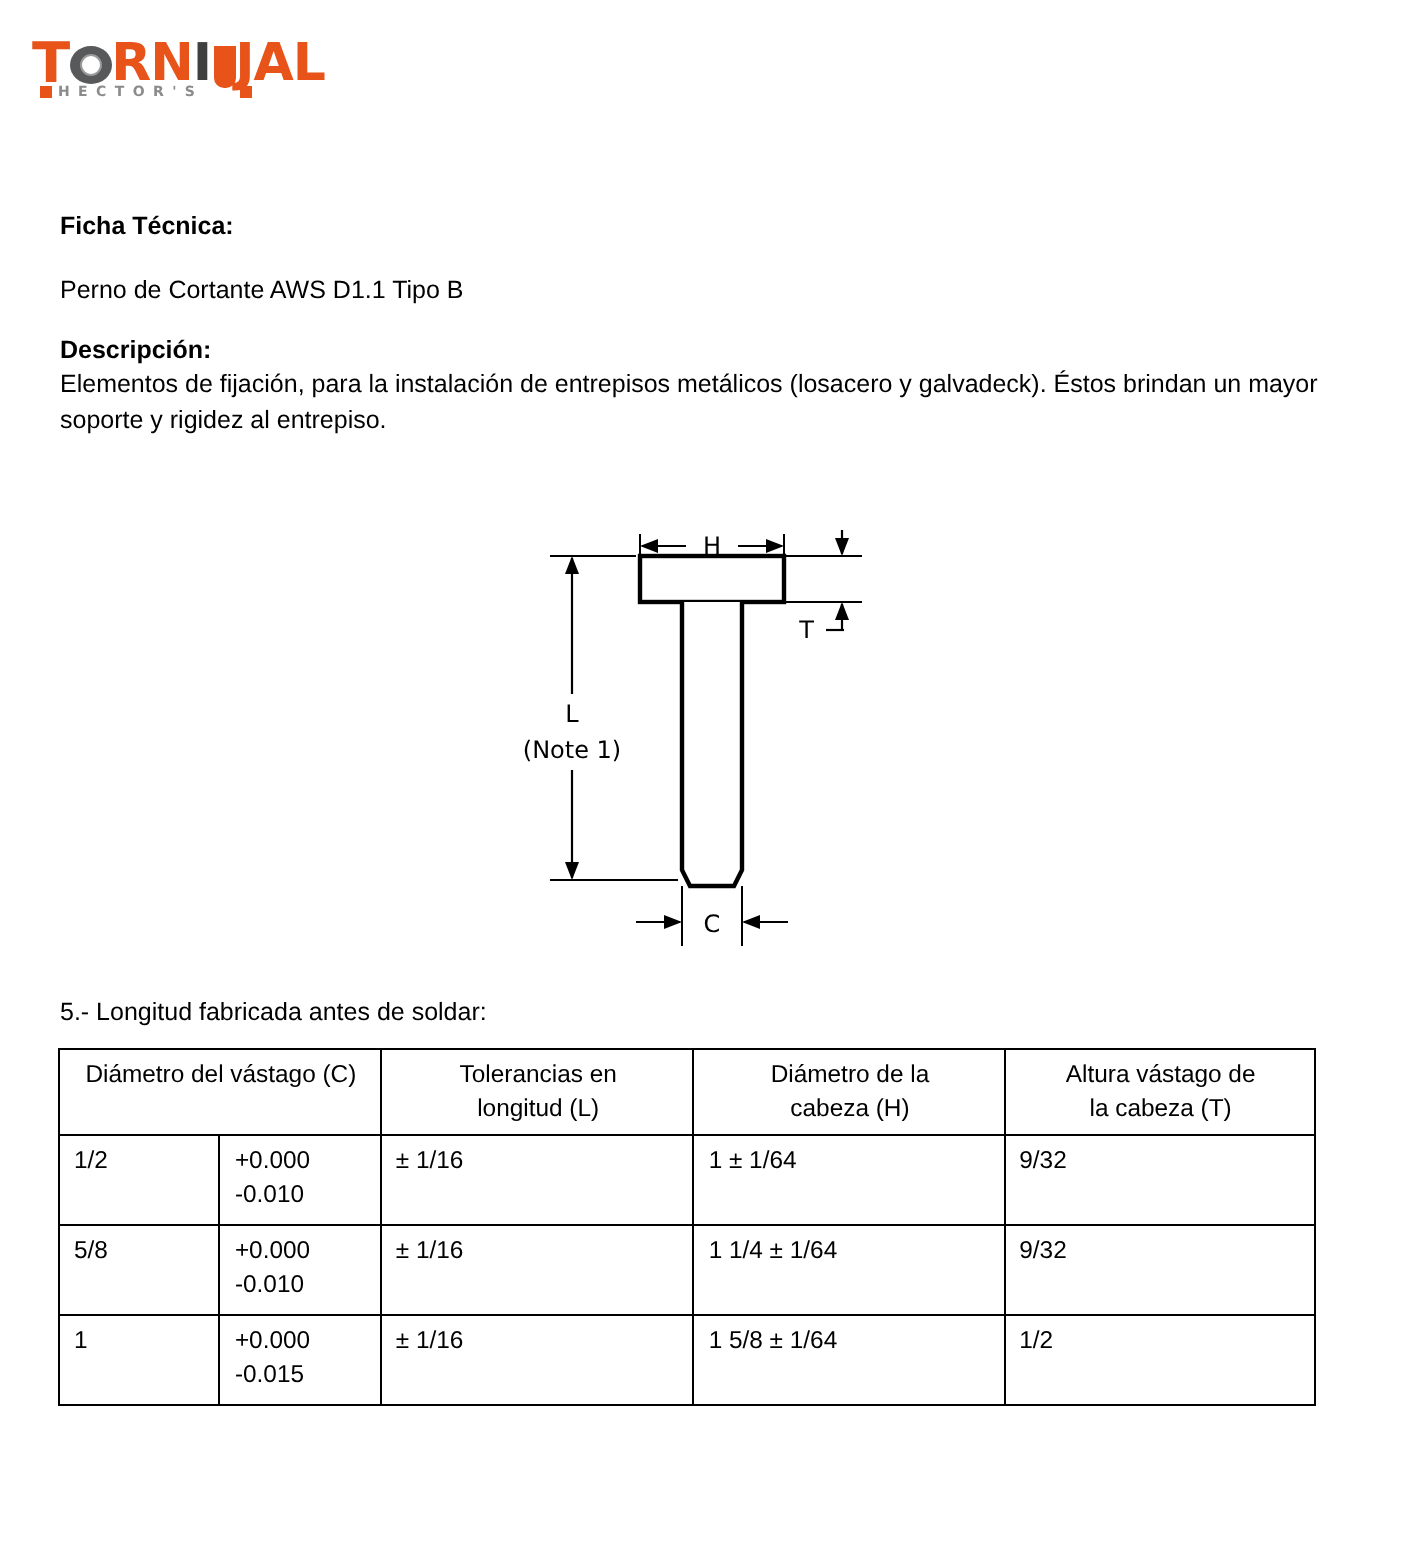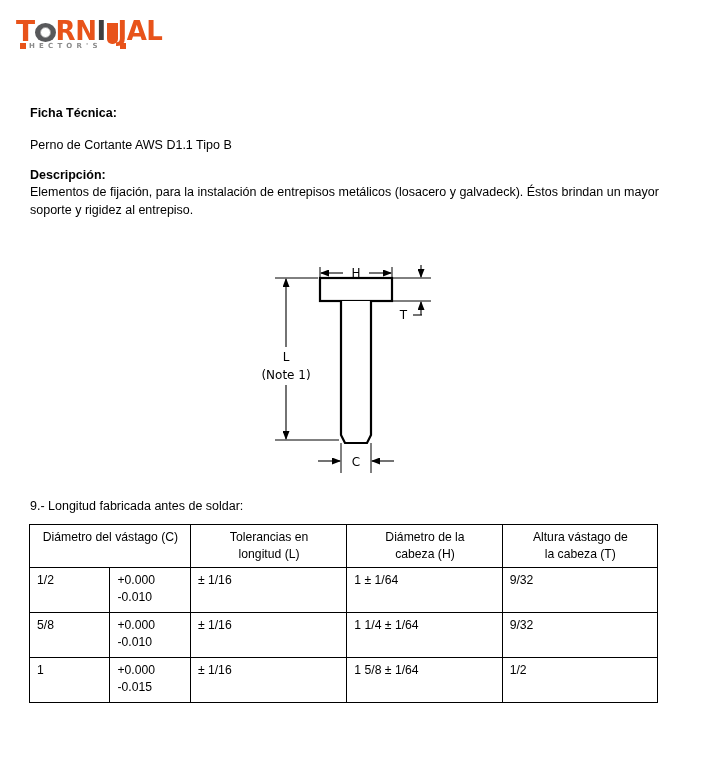--- a/index.html
+++ b/index.html
@@ -222,21 +222,21 @@
     <text x="31" y="134" font-family="'DejaVu Sans', sans-serif" font-size="12" text-anchor="middle" fill="#000">(Note 1)</text>
 
     <line x1="86" y1="198" x2="86" y2="228" stroke="#000" stroke-width="1"></line>
     <line x1="116" y1="198" x2="116" y2="228" stroke="#000" stroke-width="1"></line>
     <line x1="63" y1="216" x2="85" y2="216" stroke="#000" stroke-width="1.1" marker-end="url(#arrR)"></line>
     <line x1="139" y1="216" x2="117" y2="216" stroke="#000" stroke-width="1.1" marker-end="url(#arrR)"></line>
     <text x="101" y="221" font-family="'DejaVu Sans', sans-serif" font-size="12" text-anchor="middle" fill="#000">C</text>
   </svg>
 </div>
 
-<div class="doc-text" id="table-caption">9.- Longitud fabricada antes de soldar:</div>
+<div class="doc-text" id="table-caption">5.- Longitud fabricada antes de soldar:</div>
 
 <table class="spec-table">
   <thead>
     <tr>
       <th class="col-c" colspan="2">Diámetro del vástago (C)</th>
       <th class="col-len">
         <span>Tolerancias en</span>
         <span class="tol-line2">longitud (L)</span>
       </th>
       <th class="col-head">

